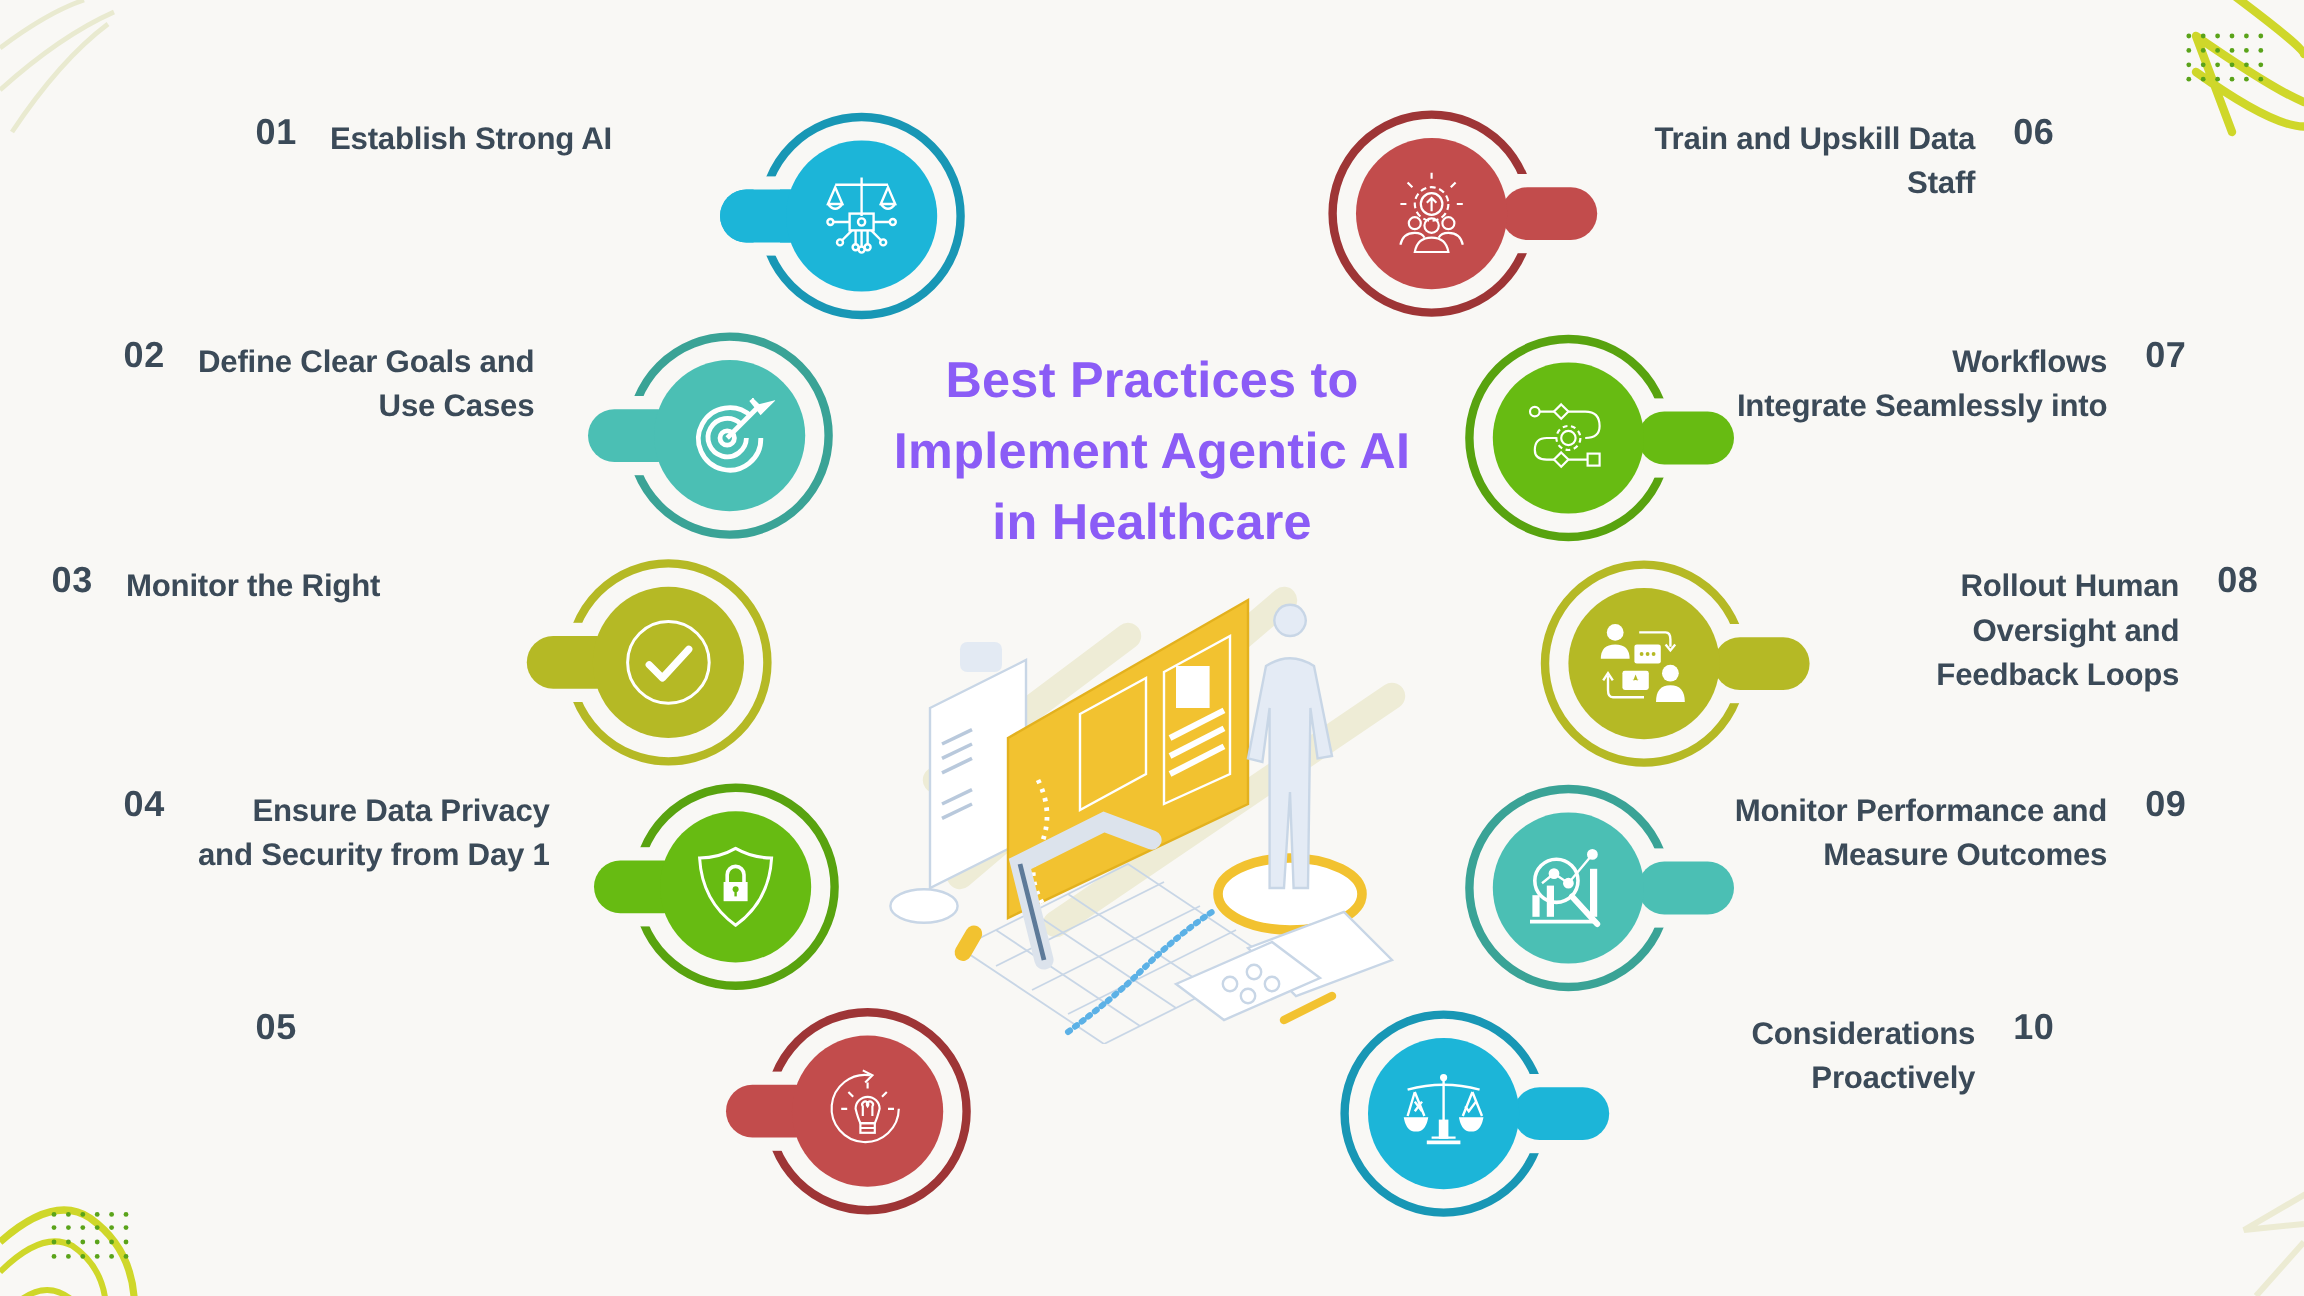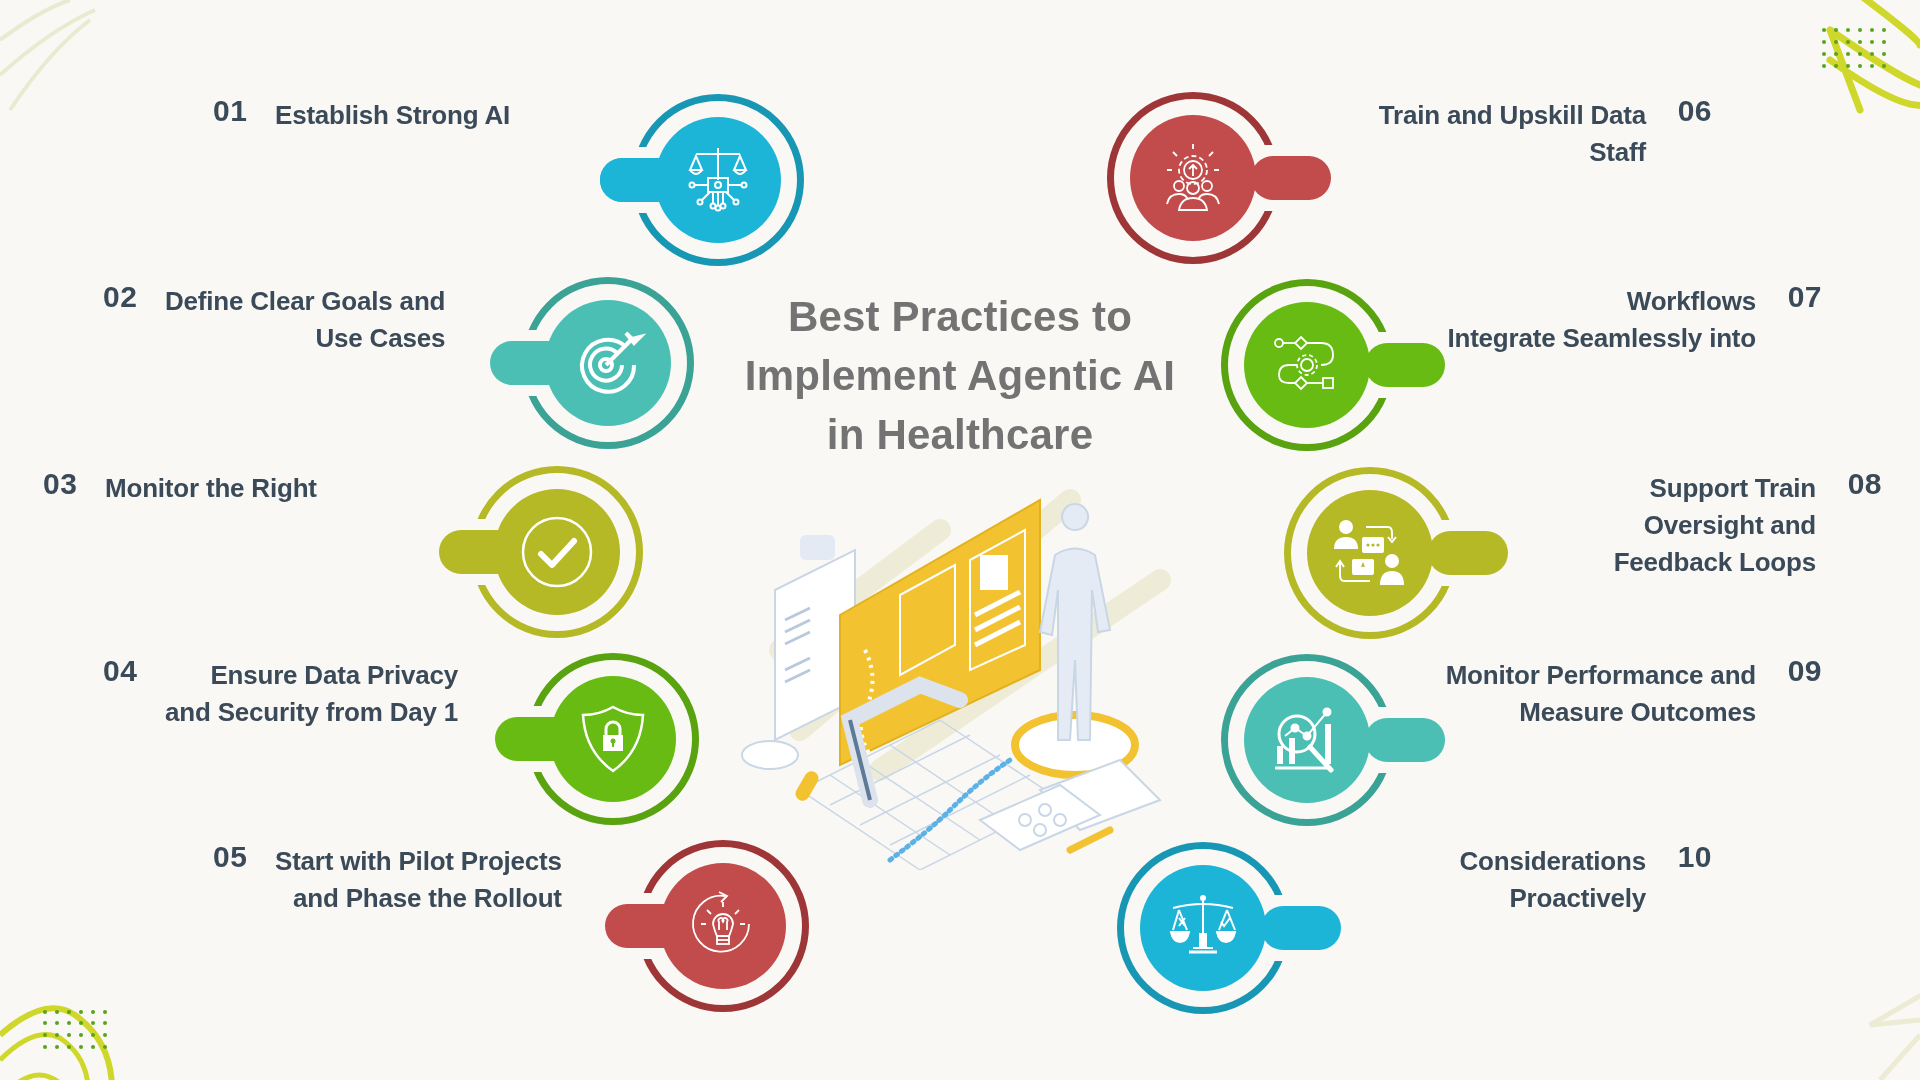--- a/index.html
+++ b/index.html
@@ -6,21 +6,21 @@
   body {
     width: 1920px; height: 1080px; overflow: hidden; position: relative;
     background: #f9f8f5;
     font-family: "Liberation Sans", "DejaVu Sans", sans-serif;
     color: #3b4a58;
   }
   .deco { position: absolute; pointer-events: none; }
   .title {
     position: absolute; left: 700px; top: 287px; width: 520px;
     text-align: center; font-weight: 700; font-size: 42px; line-height: 59px;
-    color: #737373; letter-spacing: 0.2px;
+    color: #8b5cf6; letter-spacing: 0.2px;
   }
   .title span { display: block; }
   .node { position: absolute; width: 0; height: 0; }
   .node .tab {
     position: absolute; top: -22px; height: 44px; width: 140px; border-radius: 22px;
   }
   .node.left .tab { left: -118px; }
   .node.right .tab { left: -22px; }
   .node .ring {
     position: absolute; left: -86px; top: -86px; width: 172px; height: 172px;
@@ -372,44 +372,40 @@
 </div>
 <div class="item l" style="left:103px;top:657px">
   <span class="num">04</span>
   <div class="txt">
     <span>Ensure Data Privacy</span>
     <span>and Security from Day 1</span>
   </div>
 </div>
 <div class="item l" style="left:213px;top:843px">
   <span class="num">05</span>
-  <div class="txt">
-    <span>Start with Pilot Projects</span>
-    <span>and Phase the Rollout</span>
-  </div>
 </div>
 
 <div class="item r" style="right:274px;top:97px">
   <span class="num">06</span>
   <div class="txt">
     <span>Train and Upskill Data</span>
     <span>Staff</span>
   </div>
 </div>
 <div class="item r" style="right:164px;top:283px">
   <span class="num">07</span>
   <div class="txt">
     <span>Workflows</span>
     <span>Integrate Seamlessly into</span>
   </div>
 </div>
 <div class="item r" style="right:104px;top:470px">
   <span class="num">08</span>
   <div class="txt">
-    <span>Support Train</span>
+    <span>Rollout Human</span>
     <span>Oversight and</span>
     <span>Feedback Loops</span>
   </div>
 </div>
 <div class="item r" style="right:164px;top:657px">
   <span class="num">09</span>
   <div class="txt">
     <span>Monitor Performance and</span>
     <span>Measure Outcomes</span>
   </div>

